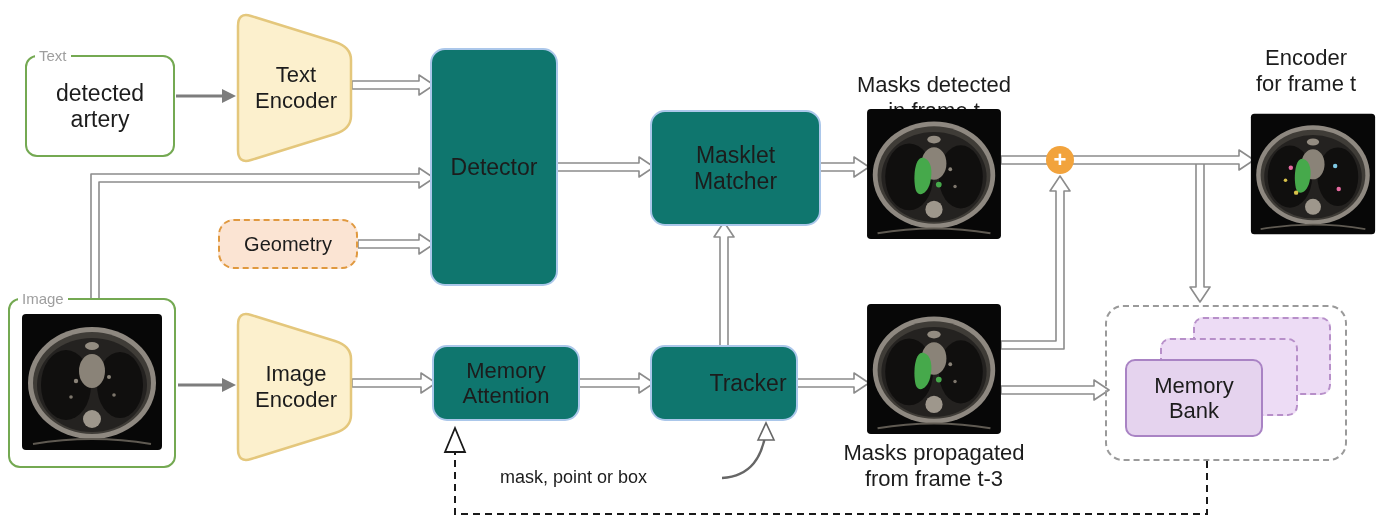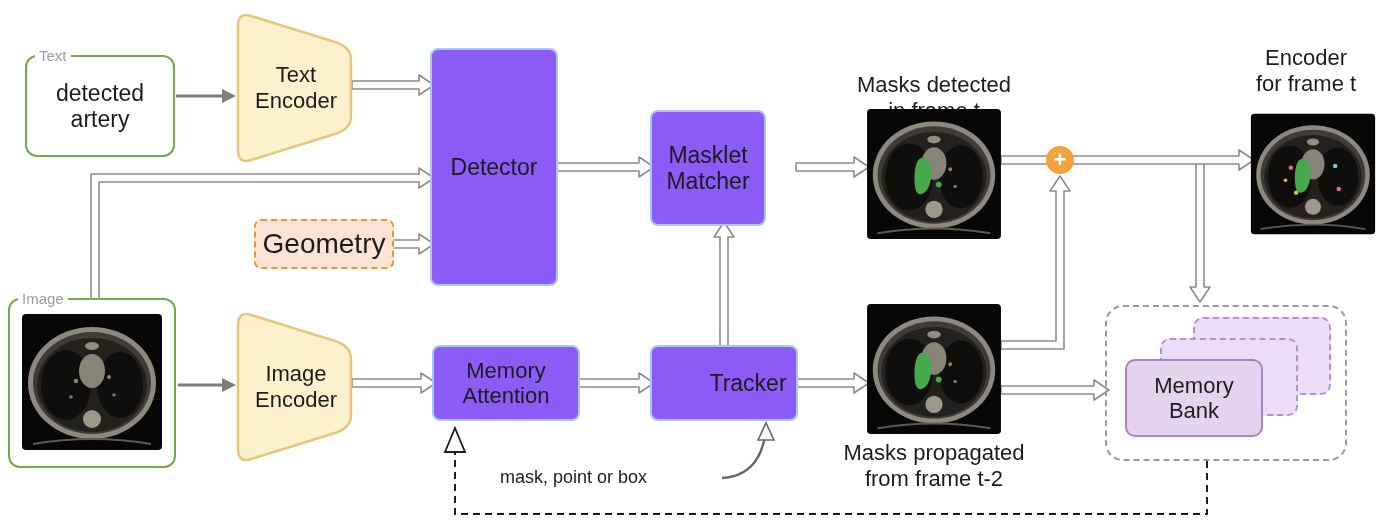--- a/index.html
+++ b/index.html
@@ -1,40 +1,40 @@
 <!DOCTYPE html>
 <html><head>
 <meta charset="utf-8">
 <style>
   html,body{margin:0;padding:0;background:#ffffff;font-family:"Liberation Sans",sans-serif;color:#1c1c1c;}
   .canvas{position:relative;width:1376px;height:526px;background:#ffffff;overflow:hidden;}
   .layer{position:absolute;left:0;top:0;width:1376px;height:526px;pointer-events:none;z-index:1;}
   .node,.cap,.tagged{position:absolute;box-sizing:border-box;}
   .node{display:flex;align-items:center;justify-content:center;text-align:center;white-space:pre-line;z-index:2;line-height:1.15;}
-  .blue{background:#8b5cf6;border:2px solid #abc7ea;border-radius:8px;font-size:23px;}
+  .blue{background:#0f766e;border:2px solid #abc7ea;border-radius:15px;font-size:23px;}
   .green-frame{background:#ffffff;border:2.5px solid #74a952;border-radius:12px;z-index:2;}
   .tag{position:absolute;left:8px;top:-12px;font-size:15px;color:#9e9e9e;background:#ffffff;padding:0 4px;line-height:1.4;}
   .trap{position:absolute;z-index:2;}
   .trap svg{position:absolute;left:0;top:0;}
   .trap .shape-label{position:absolute;left:0;top:0;width:100%;height:100%;display:flex;align-items:center;justify-content:center;text-align:center;font-size:22px;white-space:pre-line;line-height:1.18;}
   .cap{font-size:22px;text-align:center;white-space:pre-line;line-height:1.18;z-index:2;}
   .ct{position:absolute;z-index:2;}
   .ct svg{display:block;width:100%;height:100%;}
 
   
   #text-input{left:25px;top:55px;width:150px;height:102px;font-size:23px;}
   #text-encoder{left:235px;top:13px;width:122px;height:150px;}
   #detector{left:430px;top:48px;width:128px;height:238px;}
-  #geometry{left:218px;top:219px;width:140px;height:50px;background:#fbe4d3;border:2.5px dashed #e0993f;border-radius:7px;font-size:28px;margin-left:36px;}
+  #geometry{left:218px;top:219px;width:140px;height:50px;background:#fbe4d3;border:2.5px dashed #e0993f;border-radius:16px;font-size:20px;}
   #image-input{left:8px;top:298px;width:168px;height:170px;}
   #input-ct{left:21px;top:312px;width:142px;height:140px;}
   #image-encoder{left:235px;top:312px;width:122px;height:150px;}
   #memory-attention{left:432px;top:345px;width:148px;height:76px;font-size:22px;}
   #tracker{left:650px;top:345px;width:148px;height:76px;padding-left:48px;}
-  #masklet-matcher{left:650px;top:110px;width:116px;height:116px;}
+  #masklet-matcher{left:650px;top:110px;width:171px;height:116px;}
   #masks-detected-img{left:865px;top:108px;width:138px;height:132px;}
   #masks-propagated-img{left:865px;top:303px;width:138px;height:132px;}
   #output-img{left:1250px;top:108px;width:126px;height:132px;}
   #cap-detected{left:824px;top:45px;width:220px;margin-top:27px;}
   #cap-propagated{left:812px;top:440px;width:244px;}
   #cap-output{left:1236px;top:45px;width:140px;}
   #cap-prompt{left:500px;top:467px;white-space:nowrap;font-size:18px;z-index:2;position:absolute;}
   #plus-circle{left:1046px;top:146px;width:28px;height:28px;border-radius:50%;background:#f2a33c;color:#ffffff;font-size:22px;font-weight:bold;z-index:3;line-height:1;}
   #memory-bank-frame{position:absolute;left:1105px;top:305px;width:242px;height:156px;border:2px dashed #9a9a9a;border-radius:18px;box-sizing:border-box;z-index:2;}
   .mb-card{position:absolute;width:138px;height:78px;border-radius:10px;box-sizing:border-box;}
@@ -180,21 +180,21 @@
       <ellipse cx="71" cy="33" rx="7" ry="4" fill="#938c81"></ellipse>
       <circle cx="71" cy="106" r="9" fill="#9e978c"></circle>
       <circle cx="88" cy="64" r="2" fill="#8a8378"></circle>
       <circle cx="93" cy="82" r="1.8" fill="#7d766c"></circle>
       <path d="M12 131 Q71 121 130 131" stroke="#5f5a52" stroke-width="2" fill="none"></path>
       <path d="M60 52 C68 54 70 66 67 78 C64 90 55 94 52 86 C49 76 50 50 60 52 Z" fill="#46a94b"></path>
       <circle cx="76" cy="80" r="3" fill="#46a94b"></circle>
     </svg>
   </div>
   <div id="cap-propagated" class="cap">Masks propagated
-from frame t-2</div>
+from frame t-3</div>
 
   <div id="plus-circle" class="node">
     <span>+</span>
   </div>
 
   <div id="cap-output" class="cap">Encoder
 for frame t</div>
   <div id="output-img" class="ct">
     <svg viewBox="0 0 142 138">
       <rect x="1" y="1" width="140" height="136" rx="4" fill="#070707"></rect>

